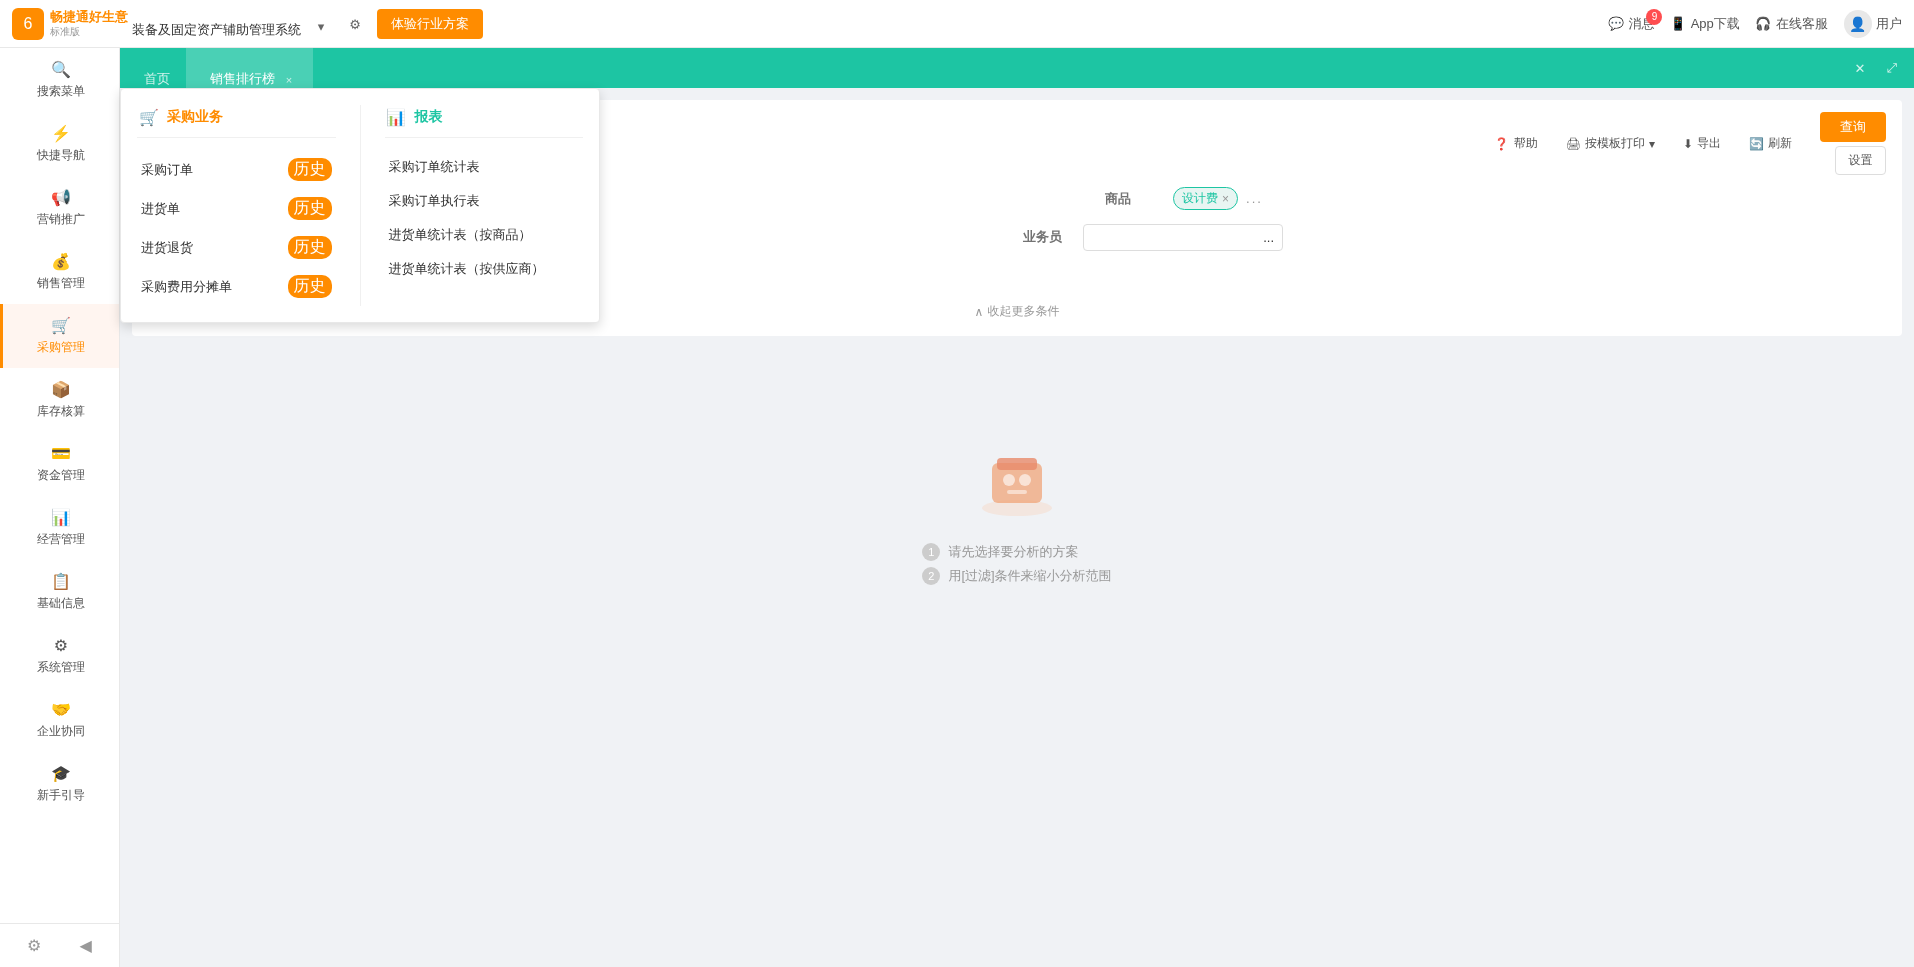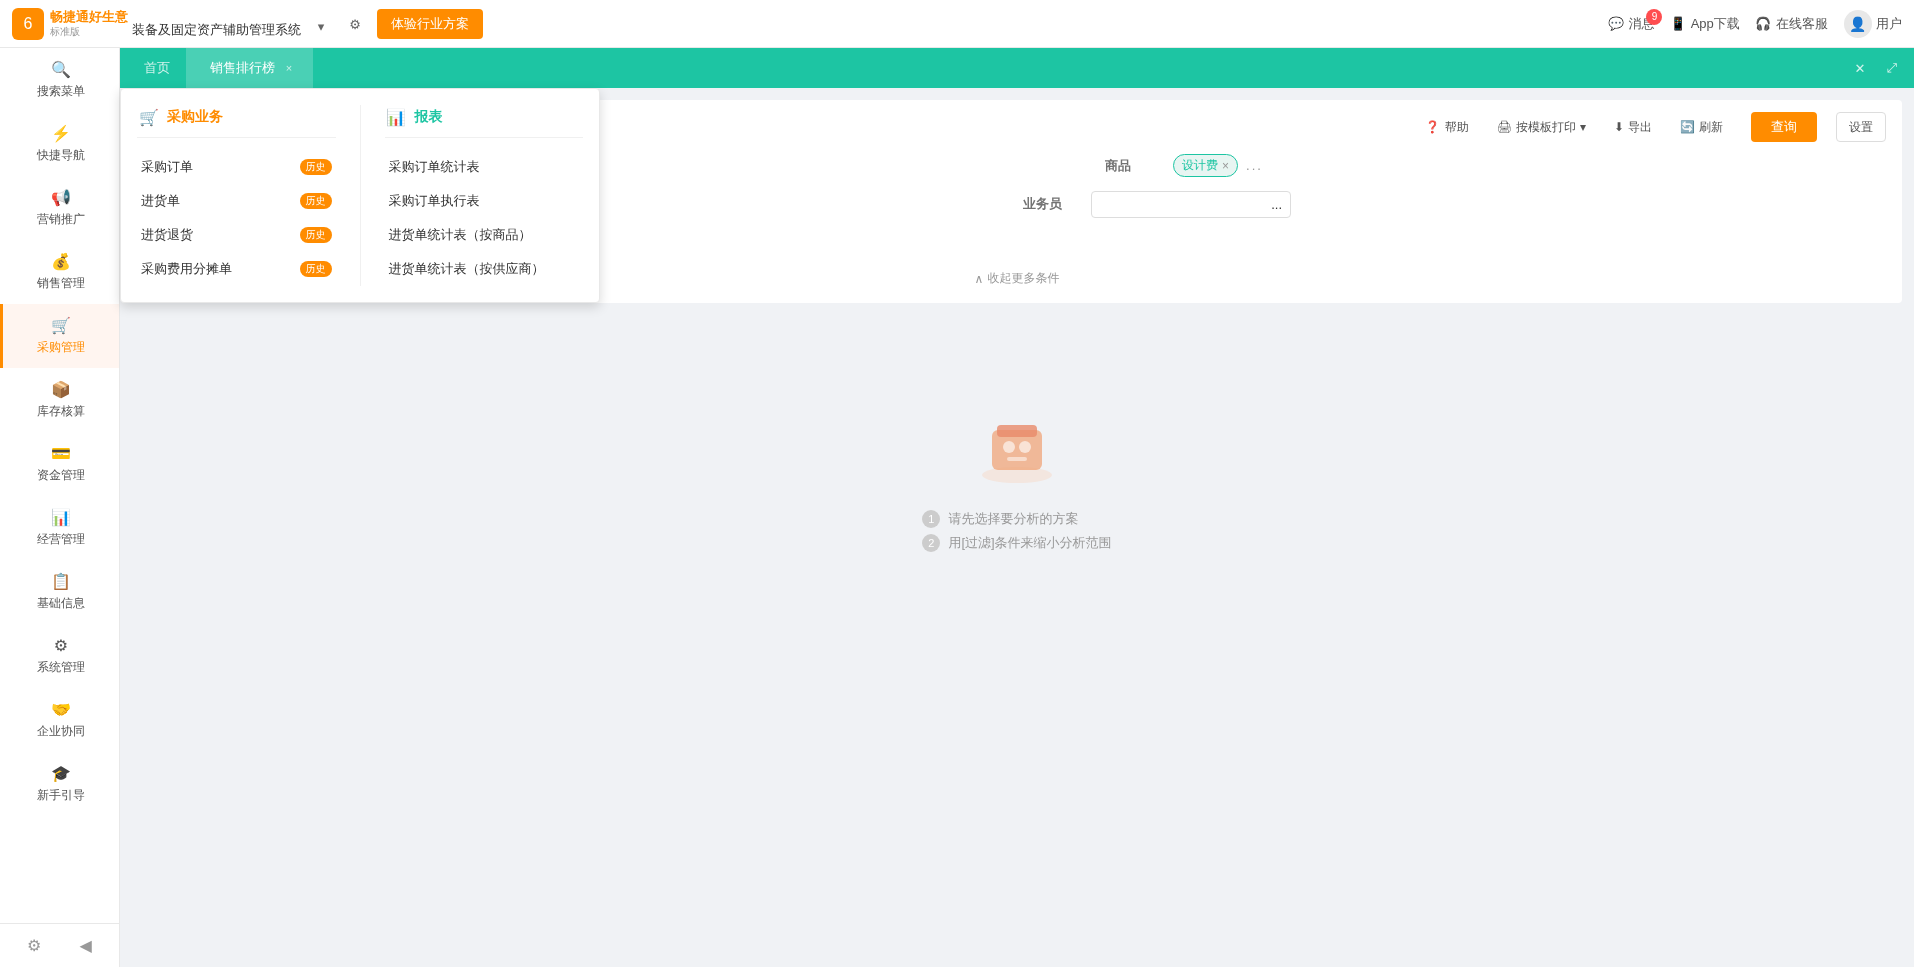--- a/index.html
+++ b/index.html
@@ -184,21 +184,21 @@
       background: #1dc5a3;
       display: flex;
       align-items: center;
       padding: 0 8px;
       flex-shrink: 0;
       position: relative;
     }
     .tab-item {
       height: 100%;
       display: flex;
-      align-items: center;
+      align-items: flex-end;
       padding: 0 16px;
       cursor: pointer;
       color: rgba(255,255,255,0.8);
       font-size: 13px;
       gap: 6px;
     }
     .tab-item.active {
       background: rgba(255,255,255,0.2);
       color: white;
       padding-left: 24px;
@@ -419,21 +419,21 @@
       justify-content: space-between;
       padding: 8px 4px;
       cursor: pointer;
       color: #333;
       font-size: 13px;
       border-radius: 4px;
     }
     .history-badge {
       background: #ff8c00;
       color: white;
-      font-size: 10px;
+      font-size: 16px;
       padding: 1px 6px;
       border-radius: 10px;
     }
     .col-icon {
       width: 24px;
       height: 24px;
       display: flex;
       align-items: center;
       justify-content: center;
       font-size: 16px;
@@ -574,21 +574,21 @@
             <span>▾</span>
           </div>
           <div class="toolbar-btn">
             <span>⬇</span>
             <span>导出</span>
           </div>
           <div class="toolbar-btn">
             <span>🔄</span>
             <span>刷新</span>
           </div>
-          <div style="margin-left: 8px; display: flex; flex-direction: row; gap: 4px;">
+          <div style="margin-left: 8px; display: flex; flex-direction: column; gap: 4px;">
             <button class="query-btn">查询</button>
             <button class="settings-btn">设置</button>
           </div>
         </div>
 
         <div class="filter-row">
           <div class="date-range">
             <span>2024-12-31</span>
             <span class="date-quick">7天</span>
             <span class="date-quick">更多</span>
@@ -615,21 +615,21 @@
 
         <div class="filter-row">
           <div style="display:flex; align-items:center; gap:8px; flex:1;">
             <span class="filter-label">排名项目</span>
             <div class="filter-select" style="flex:1; max-width:200px;">
               <span>金额</span>
               <span>▾</span>
             </div>
           </div>
 
-          <div style="display:flex; align-items:center; gap:8px; flex:1;">
+          <div style="display:flex; align-items:center; flex:1;">
             <span class="filter-label">业务员</span>
             <div class="filter-select" style="flex:1; max-width:200px;">
               <span></span>
               <span>...</span>
             </div>
           </div>
         </div>
 
         <div class="filter-row">
           <div style="display:flex; align-items:center; gap:8px;">

